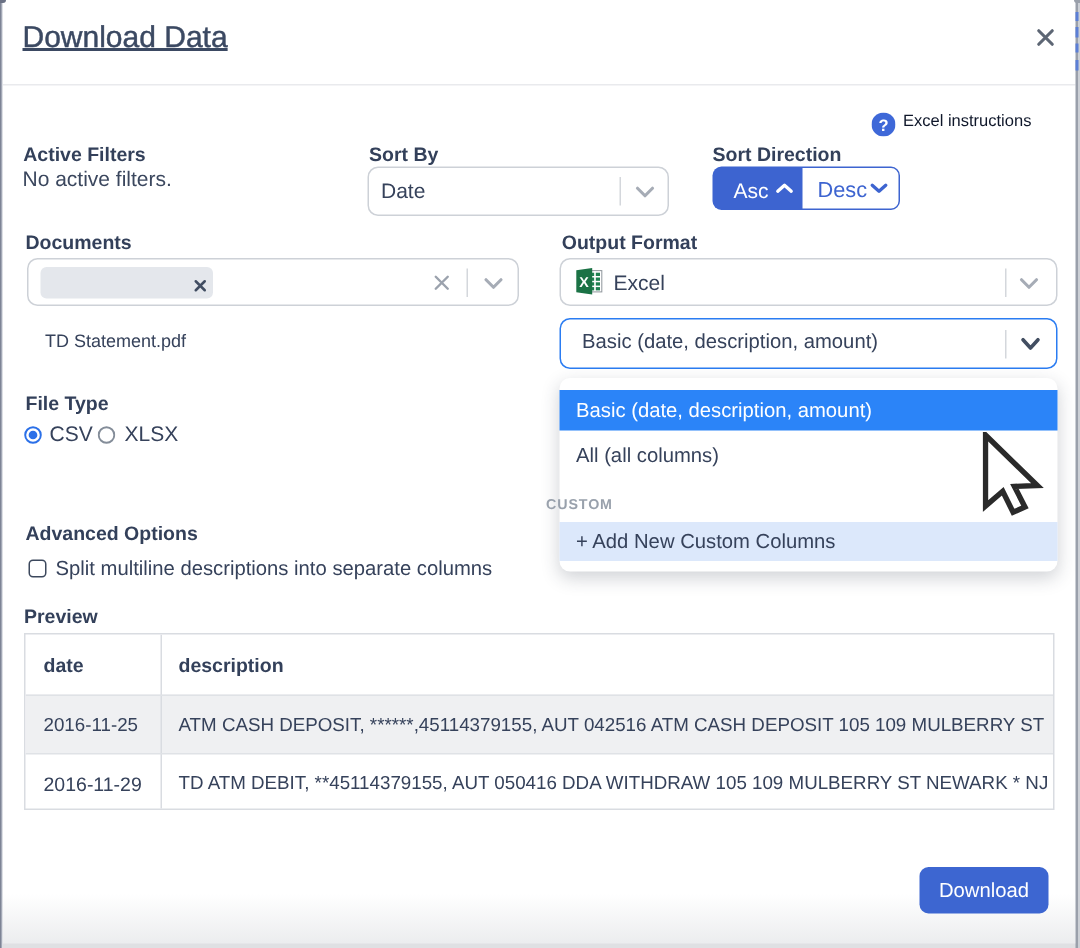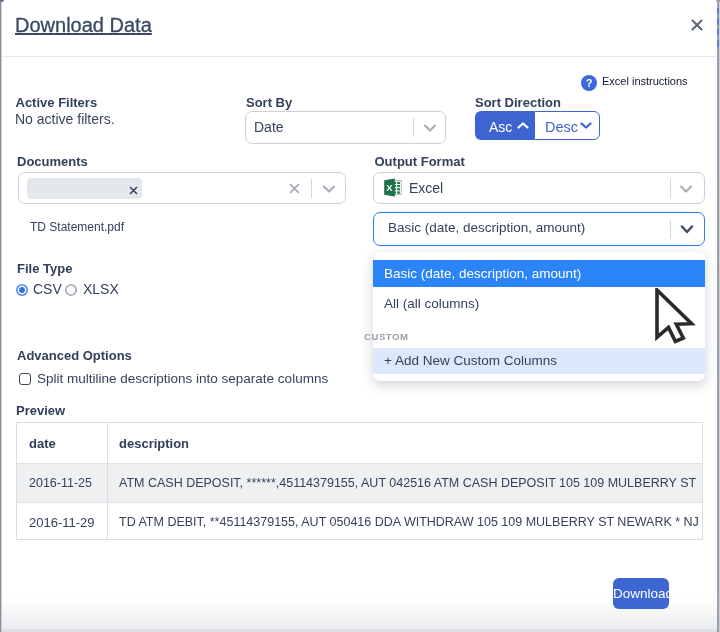--- a/index.html
+++ b/index.html
@@ -127,21 +127,21 @@
     <div class="abs" style="left:102px; top:13px; font-size:13px; font-weight:700; color:#33405a;">description</div>
     <div class="abs" style="left:12px; top:53px; font-size:12.5px; color:#36425b;">2016-11-25</div>
     <div class="abs" style="left:102px; top:53px; font-size:12.5px; color:#36425b; white-space:nowrap;">ATM CASH DEPOSIT, ******,45114379155, AUT 042516 ATM CASH DEPOSIT 105 109 MULBERRY ST</div>
     <div class="abs" style="left:12px; top:92px; font-size:13px; color:#36425b;">2016-11-29</div>
     <div class="abs" style="left:102px; top:92px; font-size:12.5px; color:#36425b; white-space:nowrap;">TD ATM DEBIT, **45114379155, AUT 050416 DDA WITHDRAW 105 109 MULBERRY ST NEWARK * NJ</div>
   </div>
 
   <div class="abs" style="left:2px; top:596px; width:715px; height:34px; background:linear-gradient(180deg, rgba(236,237,239,0) 0%, #ebecee 100%); pointer-events:none;"></div>
   <div class="abs" style="left:2px; top:629px; width:716px; height:3px; background:#dfe0e3;"></div>
 
-  <div class="abs" style="left:613px; top:578px; width:56px; height:31px; background:#3d66d1; border-radius:6px; text-align:center; line-height:31px; font-size:13.5px; color:#fff;">Download</div>
+  <div class="abs" style="left:613px; top:578px; width:86px; height:31px; background:#3d66d1; border-radius:6px; text-align:center; line-height:31px; font-size:13.5px; color:#fff;">Download</div>
 
   <div class="abs" style="left:0; top:0; width:2px; height:632px; background:linear-gradient(90deg, #6b7285 0%, #aeb3c0 60%, rgba(255,255,255,0) 100%);"></div>
   <div class="abs" style="left:717px; top:0; width:1.5px; height:632px; background:#9aa0ab;"></div>
   <div class="abs" style="left:718.5px; top:0; width:1.5px; height:632px; background:#ccd0d6;"></div>
   <div class="abs" style="left:717.4px; top:7.5px; width:1.3px; height:6.5px; background:#5b7fd6;"></div>
   <div class="abs" style="left:717.4px; top:18px; width:1.3px; height:6.5px; background:#5b7fd6;"></div>
   <div class="abs" style="left:717.4px; top:28.5px; width:1.3px; height:6.5px; background:#5b7fd6;"></div>
   <div class="abs" style="left:717.4px; top:40px; width:1.3px; height:6.5px; background:#5b7fd6;"></div>
 
   <div class="abs" style="left:0; top:0; width:3.5px; height:1.5px; background:#6b7285; border-radius:0 0 2px 0;"></div>

